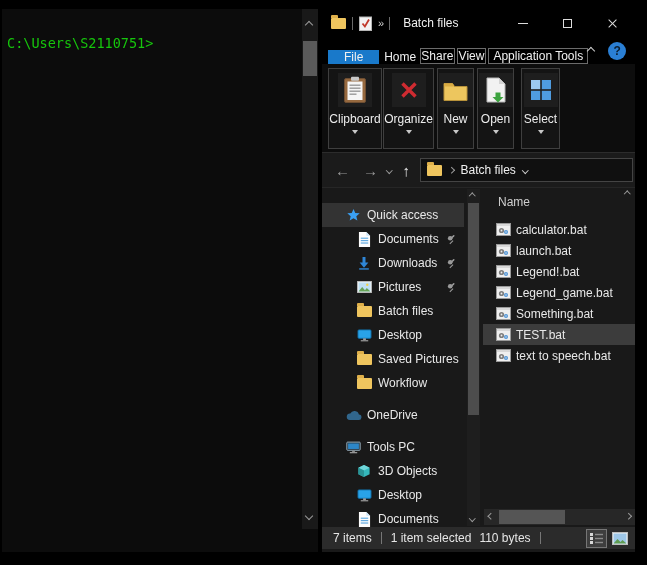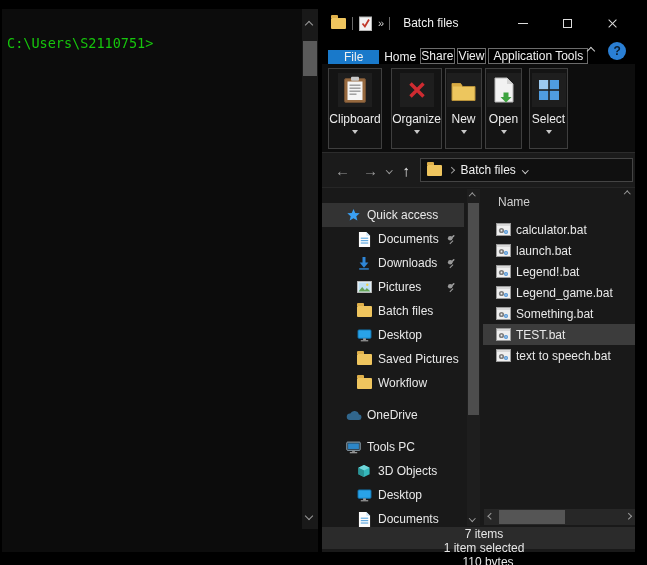--- a/index.html
+++ b/index.html
@@ -80,21 +80,21 @@
     display:flex; align-items:flex-start; padding-left:6px; }
   .rgroup { margin-top:4px; height:81px; border:1px solid #3f3f3f; background:#141414;
     display:flex; flex-direction:column; align-items:center; padding-top:4px; }
   .rgroup .ric { width:34px; height:34px; background:#1e1e1e; display:flex;
     align-items:center; justify-content:center; }
   .rgroup .rlabel { margin-top:5px; color:#ededed; }
   .rgroup .caret { margin-top:4px; width:0; height:0;
     border-left:3.5px solid transparent; border-right:3.5px solid transparent;
     border-top:4px solid #c8c8c8; }
   .rg-clipboard { width:54px; }
-  .rg-organize { width:51px; margin-left:9px; }
+  .rg-organize { width:51px; margin-left:1px; }
   .rg-new { width:37px; margin-left:3px; }
   .rg-open { width:37px; margin-left:3px; }
   .rg-select { width:39px; margin-left:7px; }
 
   
   .ex-address { height:35px; border-bottom:1px solid #262626; background:#1b1b1b;
     display:flex; align-items:center; }
   .nav-arrow { font-size:15px; line-height:1; }
   .arr-back { color:#9a9a9a; margin-left:13px; }
   .arr-fwd { color:#9a9a9a; margin-left:13px; }
@@ -136,21 +136,21 @@
   .file-row.sel { background:#3c3c3c; }
   .file-row .fic { display:flex; flex:none; }
   .file-name { margin-left:5px; white-space:nowrap; }
   .h-scroll { position:absolute; left:1px; right:0; bottom:2px; height:16px; background:#272727; }
   .h-scroll .chev { position:absolute; top:5px; }
   .h-scroll .chev.left { left:5px; }
   .h-scroll .chev.right { right:5px; }
   .h-thumb { position:absolute; left:15px; top:1px; width:66px; height:14px; background:#555; }
 
   
-  .ex-status { height:22px; background:#2b2b2b; display:flex; align-items:center; padding-left:11px;flex-direction:column; }
+  .ex-status { height:22px; background:#2b2b2b; display:flex; align-items:center; padding-left:11px; }
   .st-sep { width:1px; height:12px; background:#777; margin:0 9px; }
   .st-text { color:#e6e6e6; }
   .st-views { margin-left:auto; margin-right:5px; display:flex; align-items:center; }
   .view-btn { width:21px; height:19px; display:flex; align-items:center; justify-content:center; }
   .view-btn.sel { background:#3e3e3e; border:1px solid #767676; }
   .view-btn + .view-btn { margin-left:2px; }
 </style>
 </head>
 <body>
 

